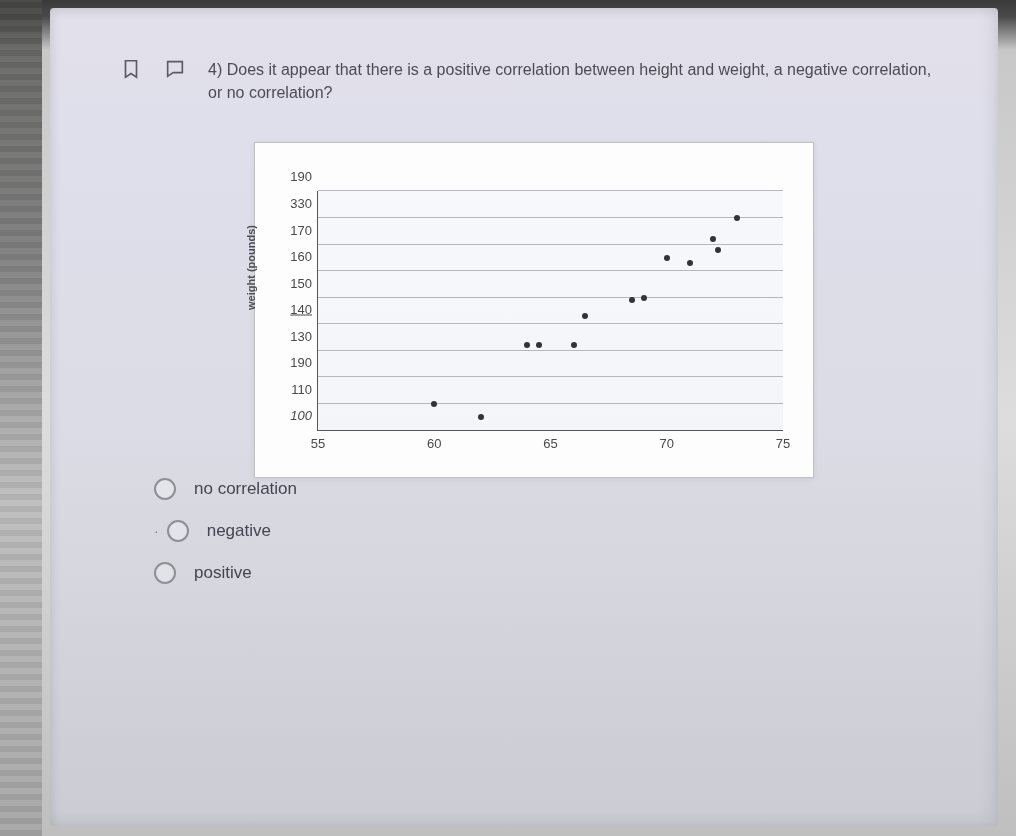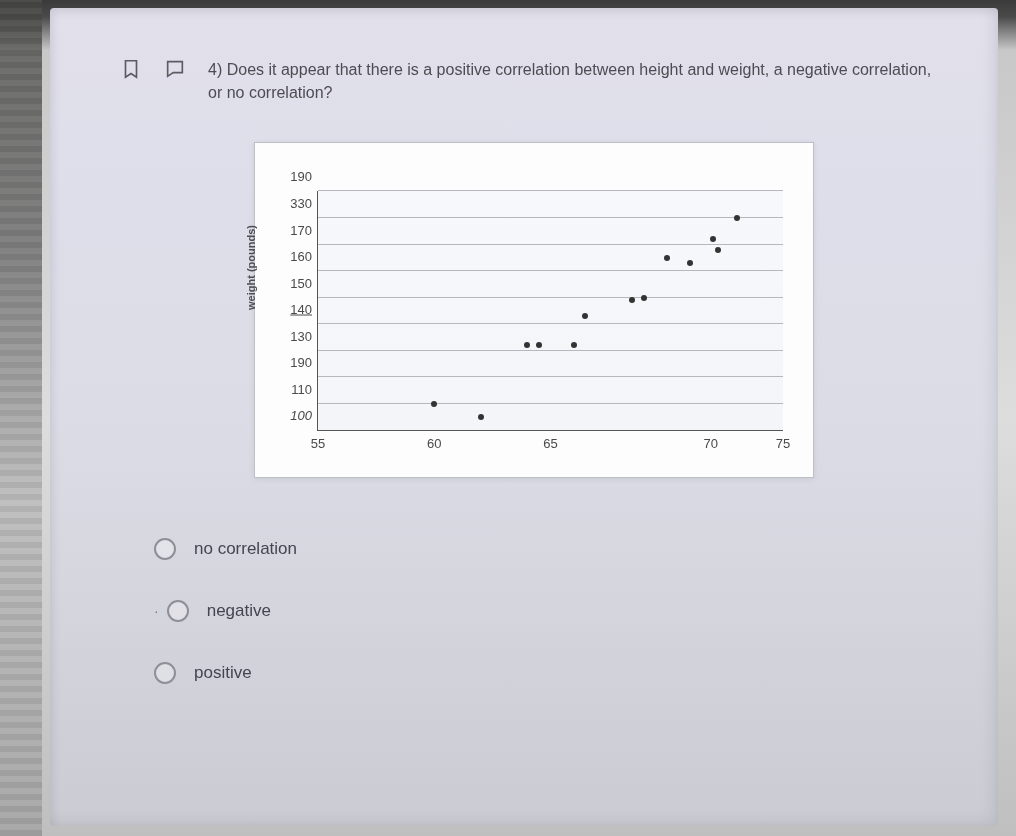--- a/index.html
+++ b/index.html
@@ -91,23 +91,22 @@
   }
   .ylabel {
     position: absolute;
     left: -4px; top: 50%;
     transform: translateY(-50%) rotate(-90deg);
     transform-origin: left center;
     font-size: 11px; color: #4e4e54; font-weight: bold;
     white-space: nowrap;
   }
   .answers {
-    margin-top: 60px;
     margin-left: 34px;
-    display: flex; flex-direction: column; gap: 40px;
+    display: flex; flex-direction: column; gap: 20px;
   }
   .opt {
     display: flex; align-items: center; gap: 18px;
     cursor: pointer;
   }
   .radio {
     width: 22px; height: 22px; border: 2px solid #8f8f97;
     border-radius: 50%; background: rgba(255,255,255,.3);
   }
   .opt-label { font-size: 17px; color: #454450; }
@@ -157,21 +156,21 @@
           <div class="ytick" style="bottom: 66.6667%; text-align: right;">160</div>
           <div class="hgrid" style="bottom: 77.7778%;"></div>
           <div class="ytick" style="bottom: 77.7778%;">170</div>
           <div class="hgrid" style="bottom: 88.8889%;"></div>
           <div class="ytick" style="bottom: 88.8889%;">330</div>
           <div class="hgrid" style="bottom: 100%;"></div>
           <div class="ytick" style="bottom: 100%;">190</div>
           <div class="xtick" style="left: 0%;">55</div>
           <div class="xtick" style="left: 25%;">60</div>
           <div class="xtick" style="left: 50%;">65</div>
-          <div class="xtick" style="left: 75%; margin-left: 44px;">70</div>
+          <div class="xtick" style="left: 75%;">70</div>
           <div class="xtick" style="left: 100%;">75</div>
           <div class="pt" style="left: 25%; bottom: 11.1111%;"></div>
           <div class="pt" style="left: 35%; bottom: 5.55556%;"></div>
           <div class="pt" style="left: 45%; bottom: 35.5556%;"></div>
           <div class="pt" style="left: 47.5%; bottom: 35.5556%;"></div>
           <div class="pt" style="left: 55%; bottom: 35.5556%;"></div>
           <div class="pt" style="left: 57.5%; bottom: 47.7778%;"></div>
           <div class="pt" style="left: 67.5%; bottom: 54.4444%;"></div>
           <div class="pt" style="left: 70%; bottom: 55.5556%;"></div>
           <div class="pt" style="left: 75%; bottom: 72.2222%;"></div>

